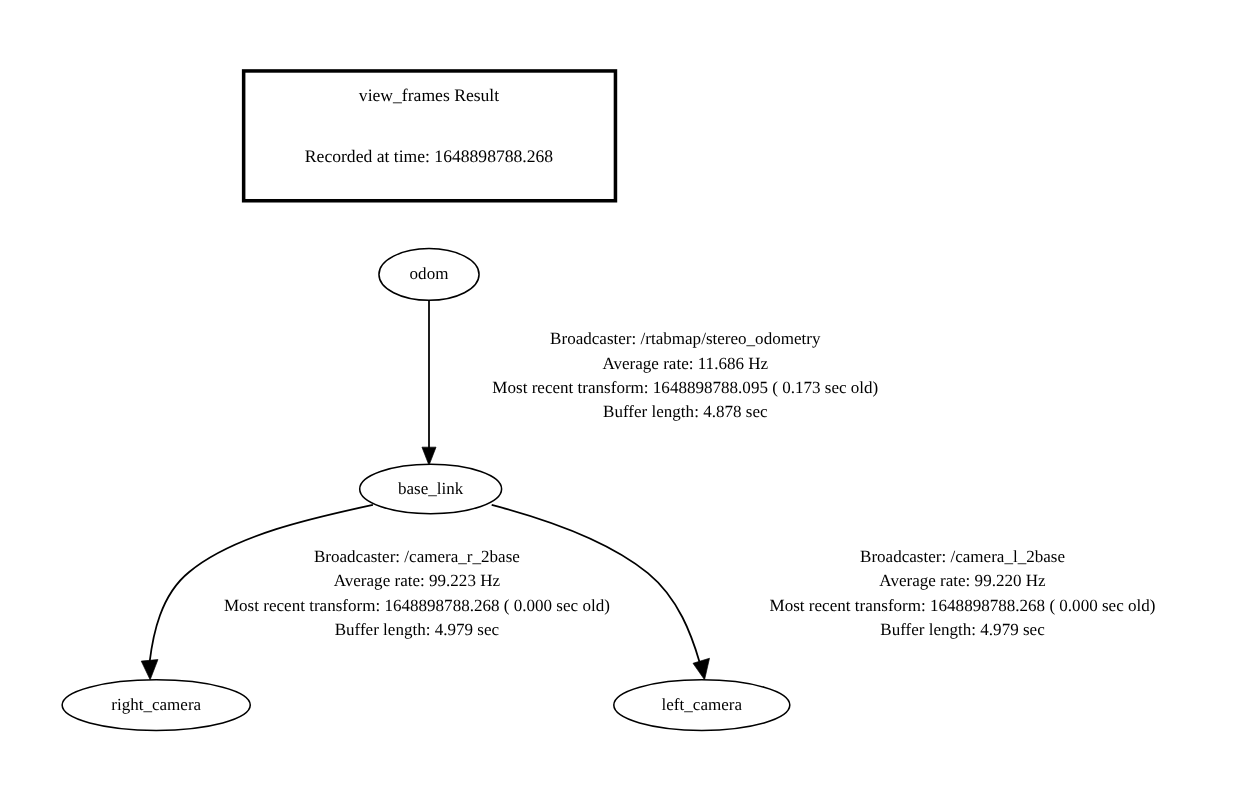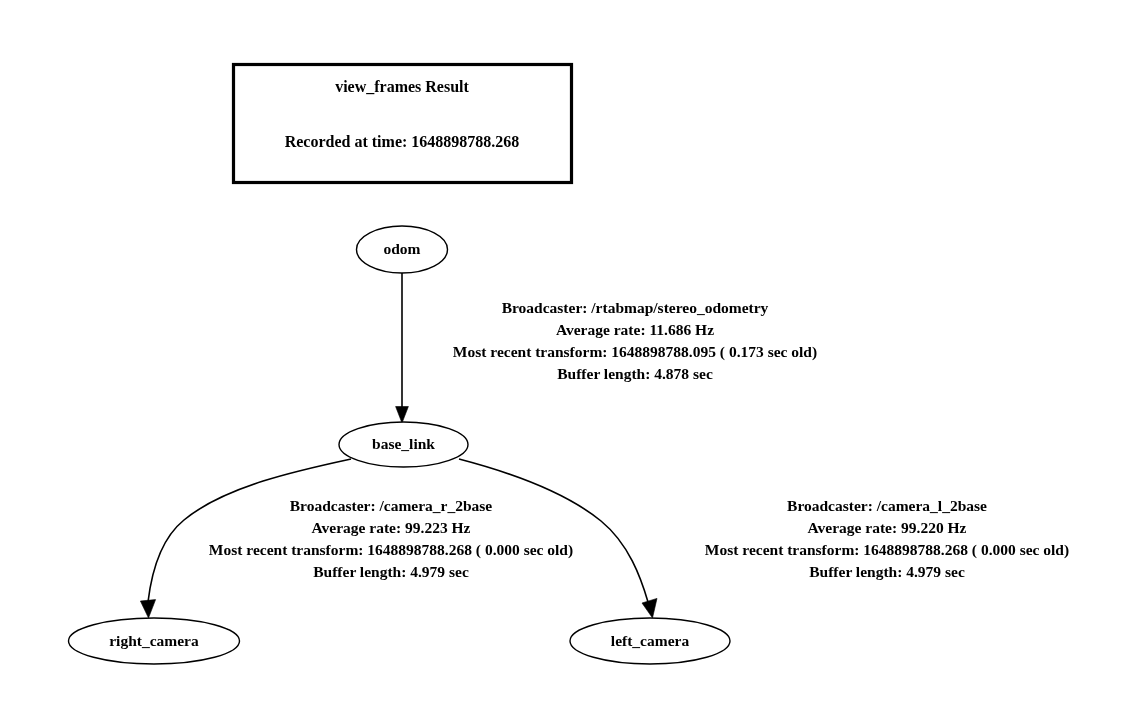--- a/index.html
+++ b/index.html
@@ -11,25 +11,24 @@
   body {
     width: 1138px;
     height: 722px;
     position: relative;
     overflow: hidden;
     font-family: "Liberation Serif", "DejaVu Serif", serif;
     color: #000000;
   }
   #graph-root {
     position: absolute;
-    left: 12px;
+    left: 0;
     top: 0;
     width: 1124px;
     height: 722px;
-    font-weight: bold;
   }
   svg.graph-canvas {
     position: absolute;
     left: 0;
     top: 0;
     width: 1138px;
     height: 722px;
     display: block;
   }
   .node-ellipse {

